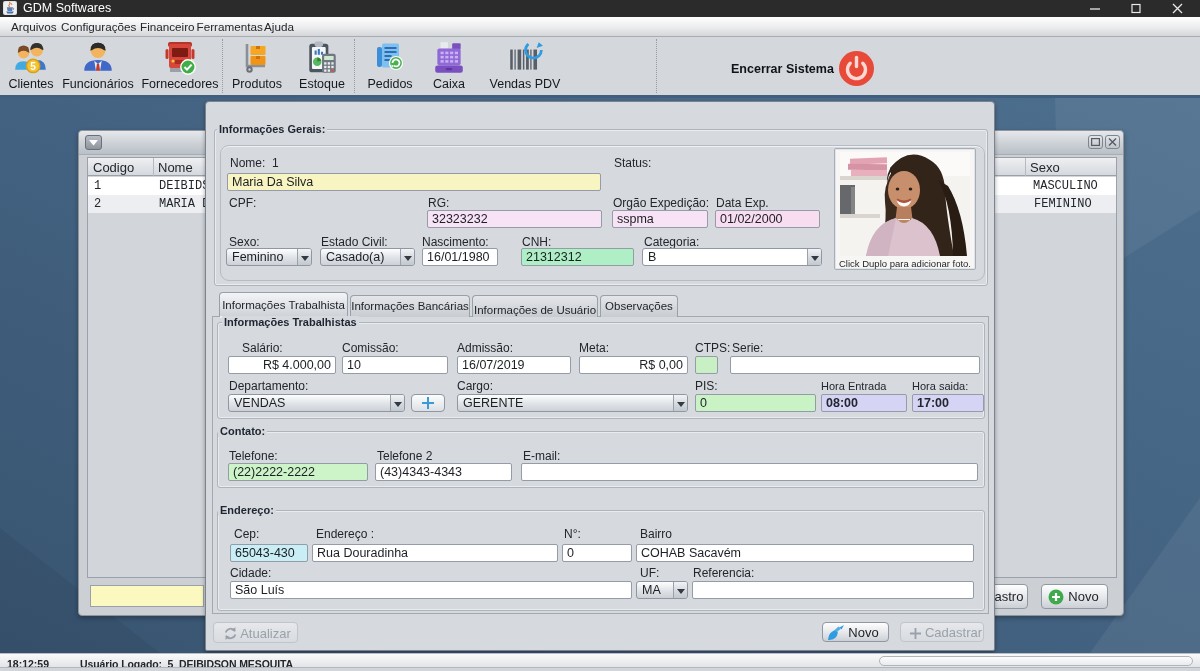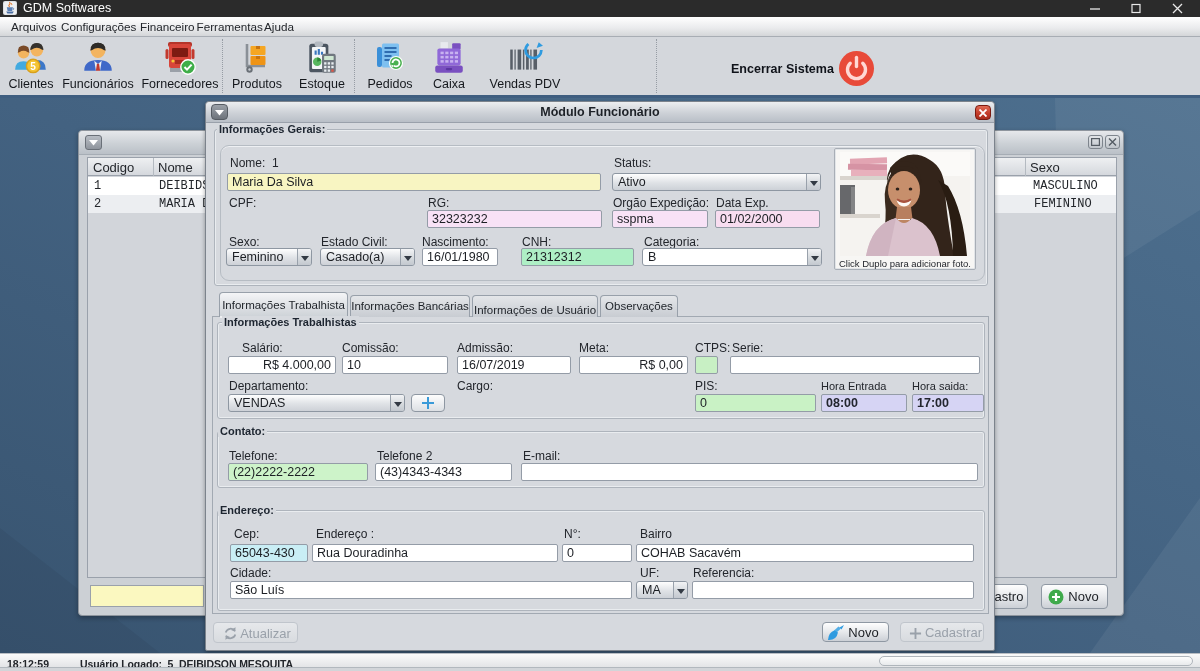--- a/index.html
+++ b/index.html
@@ -253,40 +253,28 @@
       <svg class="abs" style="left:6px;top:4px" width="16" height="16" viewBox="0 0 16 16">
           <circle cx="8" cy="8" r="7.5" fill="#3faa4b"></circle>
           <path d="M8 4 v8 M4 8 h8" stroke="#fff" stroke-width="2.2"></path>
         </svg>
       <span style="margin-left:18px">Novo</span>
     </div>
   </div>
 </div>
 
 <div id="dialog">
-  <div id="dtitle">
-    <div class="abs" style="left:5px;top:2px;width:17px;height:16px;border:1px solid #565c63;border-radius:4px;background:linear-gradient(#9ba1a8,#6d737b)"></div>
-    <svg class="abs" style="left:9px;top:8px" width="9" height="6" viewBox="0 0 9 6">
-        <path d="M0 0 h9 l-4.5 5.5z" fill="#fff"></path>
-      </svg>
-    <span class="cap">Módulo Funcionário</span>
-    <div class="abs" style="left:769px;top:3px;width:16px;height:15px;border:1px solid #7a1a10;border-radius:4px;background:linear-gradient(#e06a55,#c23a28 60%,#a82c1c)"></div>
-    <svg class="abs" style="left:773px;top:7px" width="8" height="8" viewBox="0 0 8 8">
-        <path d="M0.5 0.5 l7 7 M7.5 0.5 l-7 7" stroke="#fff" stroke-width="1.8"></path>
-      </svg>
-  </div>
   <div id="dlg-body" class="abs" style="left:0;top:21px;width:788px;height:527px;font-size:12px">
 
     <div class="grp" style="left:8px;top:6px;width:774px;height:157px"></div>
     <div class="gtitle" style="left:11px;top:0px">Informações Gerais:</div>
     <div class="abs" style="left:14px;top:22px;width:765px;height:136px;border:1px solid #b6bcc3;border-radius:9px;box-shadow:inset 0 1px 0 #eef0f3"></div>
     <span class="lbl" style="left:24px;top:33px">Nome:&nbsp; 1</span>
     <div class="inp" style="left:21px;top:50px;width:374px;background:#f8f5c2">Maria Da Silva</div>
     <span class="lbl" style="left:408px;top:33px">Status:</span>
-    <div class="combo" style="left:406px;top:50px;width:209px">Ativo<i class="arr"></i></div>
     <span class="lbl" style="left:23px;top:73px">CPF:</span>
     <span class="lbl" style="left:222px;top:73px">RG:</span>
     <div class="inp" style="left:221px;top:87px;width:175px;background:#f8e2f6">32323232</div>
     <span class="lbl" style="left:407px;top:73px">Orgão Expedição:</span>
     <div class="inp" style="left:406px;top:87px;width:96px;background:#f8e2f6">sspma</div>
     <span class="lbl" style="left:510px;top:73px">Data Exp.</span>
     <div class="inp" style="left:509px;top:87px;width:105px;background:#f8ddf0">01/02/2000</div>
     <span class="lbl" style="left:23px;top:112px">Sexo:</span>
     <div class="combo" style="left:20px;top:125px;width:86px">Feminino<i class="arr"></i></div>
     <span class="lbl" style="left:115px;top:112px">Estado Civil:</span>
@@ -351,20 +339,21 @@
     <span class="lbl" style="left:526px;top:218px">Serie:</span>
     <div class="inp" style="left:524px;top:233px;width:250px"></div>
     <span class="lbl" style="left:23px;top:256px">Departamento:</span>
     <div class="combo" style="left:22px;top:271px;width:177px;height:18px">VENDAS<i class="arr"></i></div>
     <div class="abs" style="left:205px;top:271px;width:34px;height:18px;border:1px solid #8e97a2;border-radius:4px;background:linear-gradient(#fdfdfd,#dde0e4)">
       <svg class="abs" style="left:8px;top:1px" width="16" height="14" viewBox="0 0 16 14">
           <path d="M8 1 v12 M2 7 h12" stroke="#3a9ad8" stroke-width="2"></path>
         </svg>
     </div>
     <span class="lbl" style="left:251px;top:256px">Cargo:</span>
+    <div class="combo" style="left:251px;top:271px;width:231px;height:18px">GERENTE<i class="arr"></i></div>
     <span class="lbl" style="left:489px;top:256px">PIS:</span>
     <div class="inp" style="left:489px;top:271px;width:121px;height:18px;background:#c9f2c5">0</div>
     <span class="lbl" style="left:615px;top:257px;font-size:11px">Hora Entrada</span>
     <div class="inp" style="left:615px;top:271px;width:86px;height:18px;background:#d6d4f4;font-weight:bold;color:#23262e">08:00</div>
     <span class="lbl" style="left:706px;top:257px;font-size:11px">Hora saida:</span>
     <div class="inp" style="left:706px;top:271px;width:72px;height:18px;background:#d6d4f4;font-weight:bold;color:#23262e">17:00</div>
 
     <div class="grp" style="left:11px;top:308px;width:768px;height:57px"></div>
     <div class="gtitle" style="left:12px;top:302px">Contato:</div>
     <span class="lbl" style="left:23px;top:326px">Telefone:</span>

